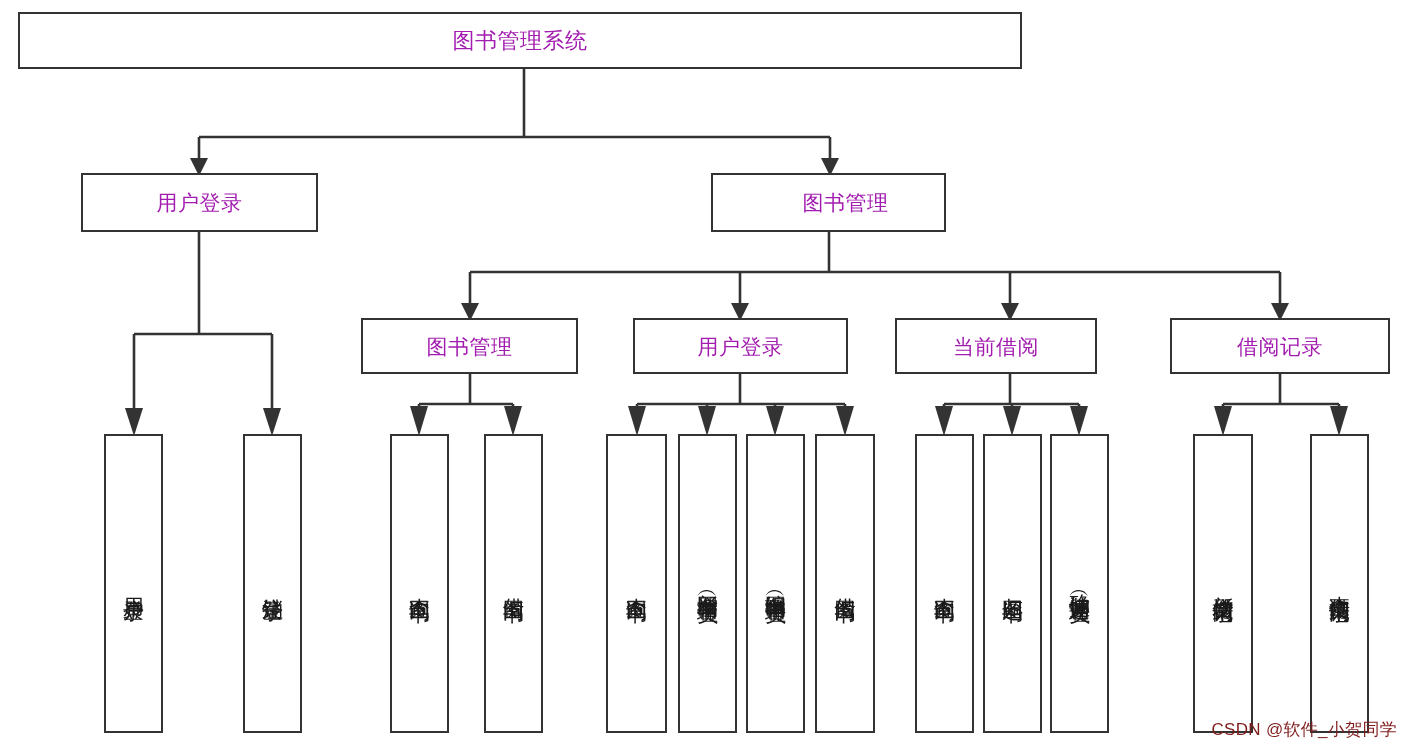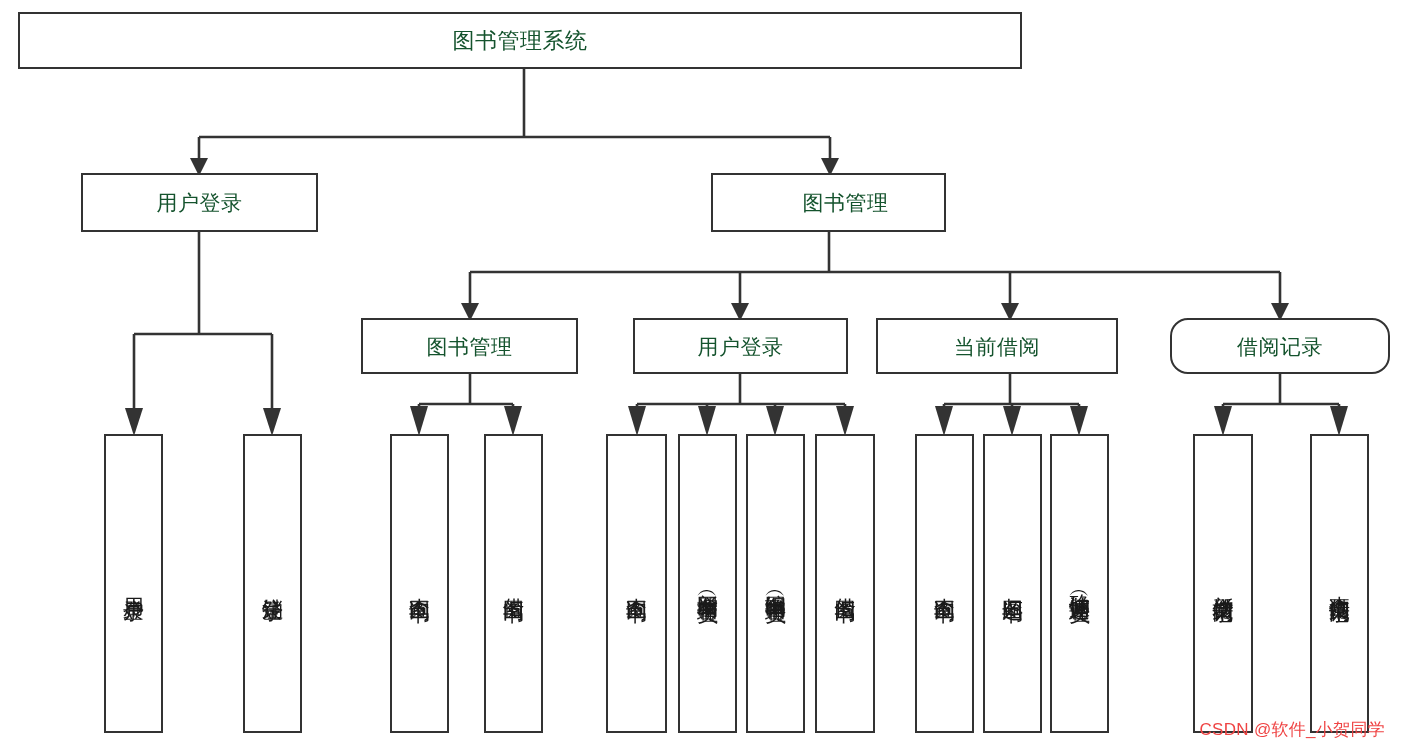--- a/index.html
+++ b/index.html
@@ -31,21 +31,21 @@
     position: absolute;
     box-sizing: border-box;
     background: #ffffff;
     border: 2px solid #333333;
     display: flex;
     align-items: center;
     justify-content: center;
   }
   .node-label-h {
     font-size: 21px;
-    color: #14532d;
+    color: #a21caf;
     letter-spacing: 0.5px;
     white-space: nowrap;
     line-height: 1;
   }
   .node-box.root .node-label-h { font-size: 22px; }
   .leaf-box {
     position: absolute;
     box-sizing: border-box;
     background: #ffffff;
     border: 2px solid #333333;
@@ -58,24 +58,24 @@
     writing-mode: vertical-rl;
     text-orientation: upright;
     font-size: 21px;
     color: #1a1a1a;
     line-height: 1.05;
     letter-spacing: 1.5px;
     white-space: nowrap;
   }
   .watermark {
     position: absolute;
-    right: 20px;
+    right: 8px;
     bottom: 6px;
     font-size: 17px;
-    color: #ef4444;
+    color: #7f1d1d;
     white-space: nowrap;
     letter-spacing: 0.3px;
   }
 </style>
 </head>
 <body>
 
 <div id="diagram-root">
 
   <svg class="layer" viewBox="0 0 1405 747" preserveAspectRatio="none">
@@ -167,24 +167,24 @@
   <div class="node-box" style="left:711px; top:173px; width:235px; height:59px;padding-left:34px;">
     <span class="node-label-h">图书管理</span>
   </div>
 
   <div class="node-box" style="left:361px; top:318px; width:217px; height:56px;">
     <span class="node-label-h">图书管理</span>
   </div>
   <div class="node-box" style="left:633px; top:318px; width:215px; height:56px;">
     <span class="node-label-h">用户登录</span>
   </div>
-  <div class="node-box" style="left:876px; top:318px; width:242px; height:56px;">
+  <div class="node-box" style="left:895px; top:318px; width:202px; height:56px;">
     <span class="node-label-h">当前借阅</span>
   </div>
-  <div class="node-box" style="left:1170px; top:318px; width:220px; height:56px;border-radius:18px;">
+  <div class="node-box" style="left:1170px; top:318px; width:220px; height:56px;">
     <span class="node-label-h">借阅记录</span>
   </div>
 
   <div class="leaf-box" style="left:104px; top:434px; width:59px; height:299px;">
     <span class="node-label-v">用户登录</span>
   </div>
   <div class="leaf-box" style="left:243px; top:434px; width:59px; height:299px;">
     <span class="node-label-v">注销登录</span>
   </div>
 

